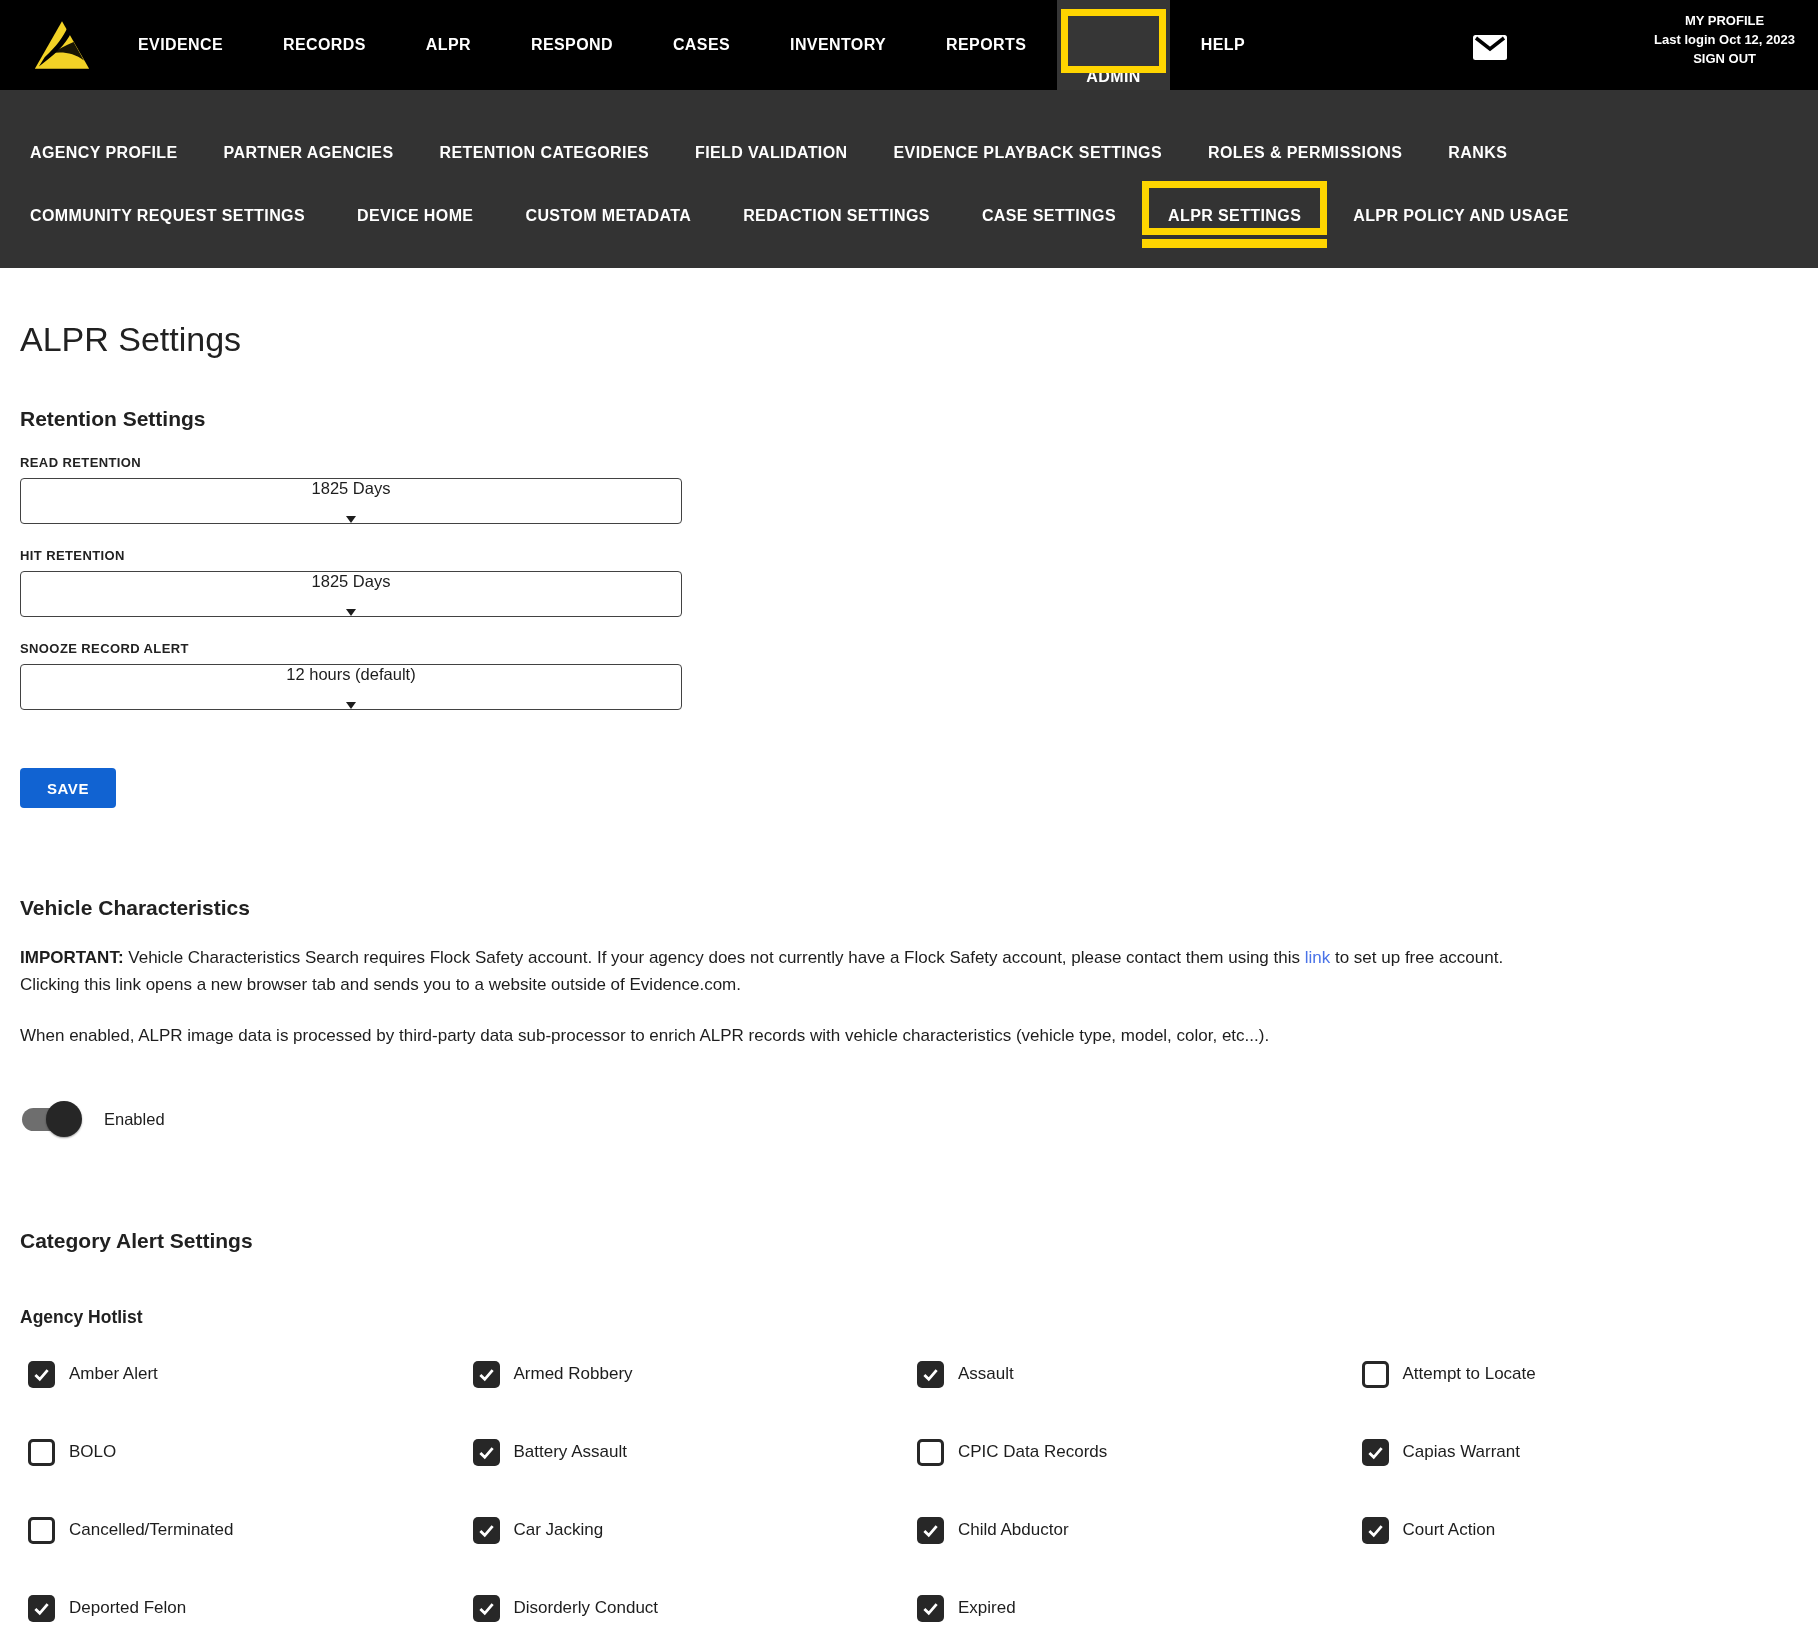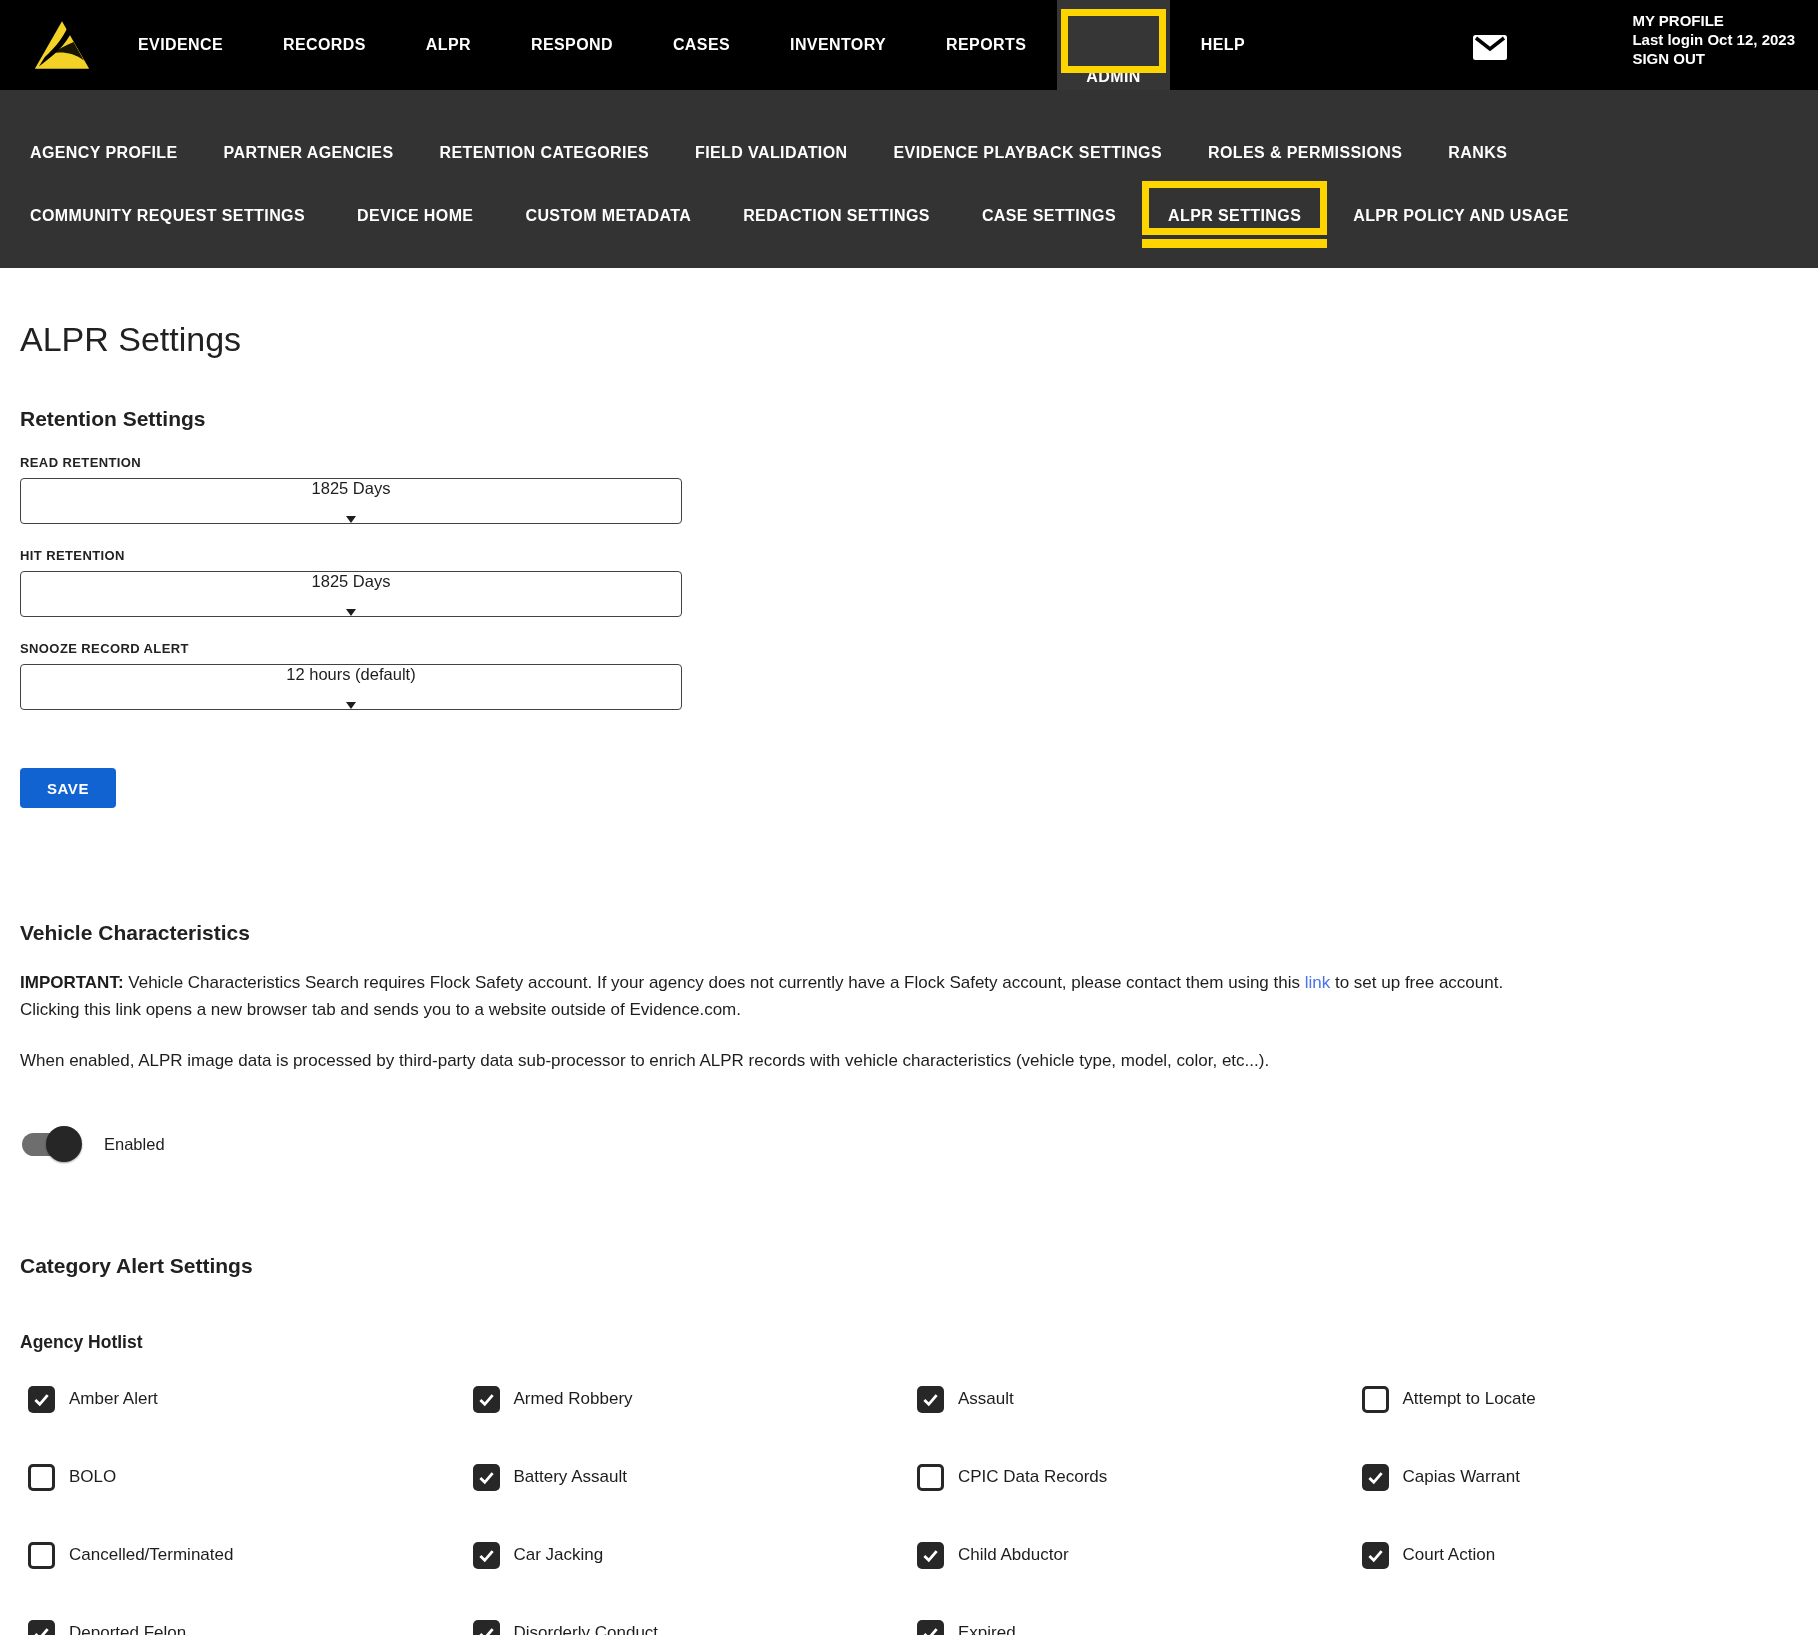--- a/index.html
+++ b/index.html
@@ -7,21 +7,21 @@
   .screen { position: relative; width: 1818px; height: 1635px; background: #fff; overflow: hidden; }
 
   
   .topbar { position: relative; height: 90px; background: #000; display: flex; align-items: center; padding-left: 33px; }
   .logo { width: 58px; height: 52px; flex: 0 0 auto; }
   .topnav { display: flex; align-items: center; gap: 60px; margin-left: 47px; height: 100%; }
   .topnav-item { color: #fff; font-size: 16px; font-weight: bold; letter-spacing: .4px; cursor: pointer; white-space: nowrap; }
   .admin-tile { position: relative; height: 100%; display: flex; align-items: flex-end; padding: 4px 29px; margin: 0 -29px; background: #363636; }
   .admin-highlight { position: absolute; left: 4px; right: 4px; top: 9px; bottom: 17px; border: 7px solid #FFD500; pointer-events: none; }
   .mail { position: absolute; left: 1473px; top: 35px; width: 34px; height: 25px; cursor: pointer; }
-  .profile-block { position: absolute; right: 23px; top: 11px; text-align: left; color: #fff; font-size: 15px; font-weight: bold; line-height: 19px; }
+  .profile-block { position: absolute; right: 23px; top: 11px; text-align: center; color: #fff; font-size: 13px; font-weight: bold; line-height: 19px; }
   .profile-block .plink { cursor: pointer; }
 
   
   .subnav { position: relative; height: 178px; background: #333333; color: #fff; }
   .subnav-row { display: flex; align-items: center; padding-left: 30px; }
   .subnav-row1 { gap: 46px; height: 96px; padding-top: 30px; }
   .subnav-row2 { gap: 52px; height: 60px; }
   .subnav-item { font-size: 16px; font-weight: bold; letter-spacing: .4px; white-space: nowrap; cursor: pointer; }
   .alpr-tab { position: relative; }
   .alpr-highlight { position: absolute; left: -26px; right: -26px; top: -26px; bottom: -10px; border: 7px solid #FFD500; pointer-events: none; }
@@ -32,21 +32,21 @@
   .page-title { font-size: 34px; font-weight: 500; color: #212121; padding-top: 52px; }
   .section-h { font-size: 21px; font-weight: bold; color: #212121; }
   .retention-h { margin-top: 48px; }
   .field-label { font-size: 13px; font-weight: bold; letter-spacing: .4px; color: #222; margin-top: 24px; margin-bottom: 8px; }
   .select-box { width: 662px; height: 46px; border: 1.5px solid #424242; border-radius: 4px; background: #fff;
                 display: flex; align-items: center; justify-content: space-between; padding: 0 16px; cursor: pointer; flex-direction: column; }
   .select-value { font-size: 16.5px; color: #1d1d1d; }
   .caret { width: 0; height: 0; border-left: 5.5px solid transparent; border-right: 5.5px solid transparent; border-top: 7px solid #1d1d1d; }
   .save-btn { margin-top: 58px; width: 96px; height: 40px; background: #1163D2; color: #fff; border: none; border-radius: 4px;
               font-family: "Liberation Sans", sans-serif; font-size: 15px; font-weight: bold; letter-spacing: .6px; cursor: pointer; display: block; }
-  .vehicle-h { margin-top: 113px; }
+  .vehicle-h { margin-top: 88px; }
   .para { font-size: 17px; line-height: 27px; color: #1d1d1d; max-width: 1520px; margin-top: 24px; }
   .para strong { font-weight: bold; }
   .link { color: #4A73E8; text-decoration: none; cursor: pointer; }
   .toggle-row { margin-top: 52px; display: flex; align-items: center; height: 36px; }
   .toggle { position: relative; width: 56px; height: 28px; margin-left: 2px; cursor: pointer; }
   .toggle-track { position: absolute; left: 0; top: 3px; width: 56px; height: 23px; border-radius: 12px; background: #6e6e6e; }
   .toggle-knob { position: absolute; right: -4px; top: -4px; width: 36px; height: 36px; border-radius: 50%; background: #262626; box-shadow: 0 1px 2px rgba(0,0,0,.4); }
   .toggle-label { font-size: 16.5px; margin-left: 26px; color: #1d1d1d; }
   .category-h { margin-top: 92px; }
   .hotlist-h { font-size: 17.5px; font-weight: bold; margin-top: 54px; color: #212121; }

